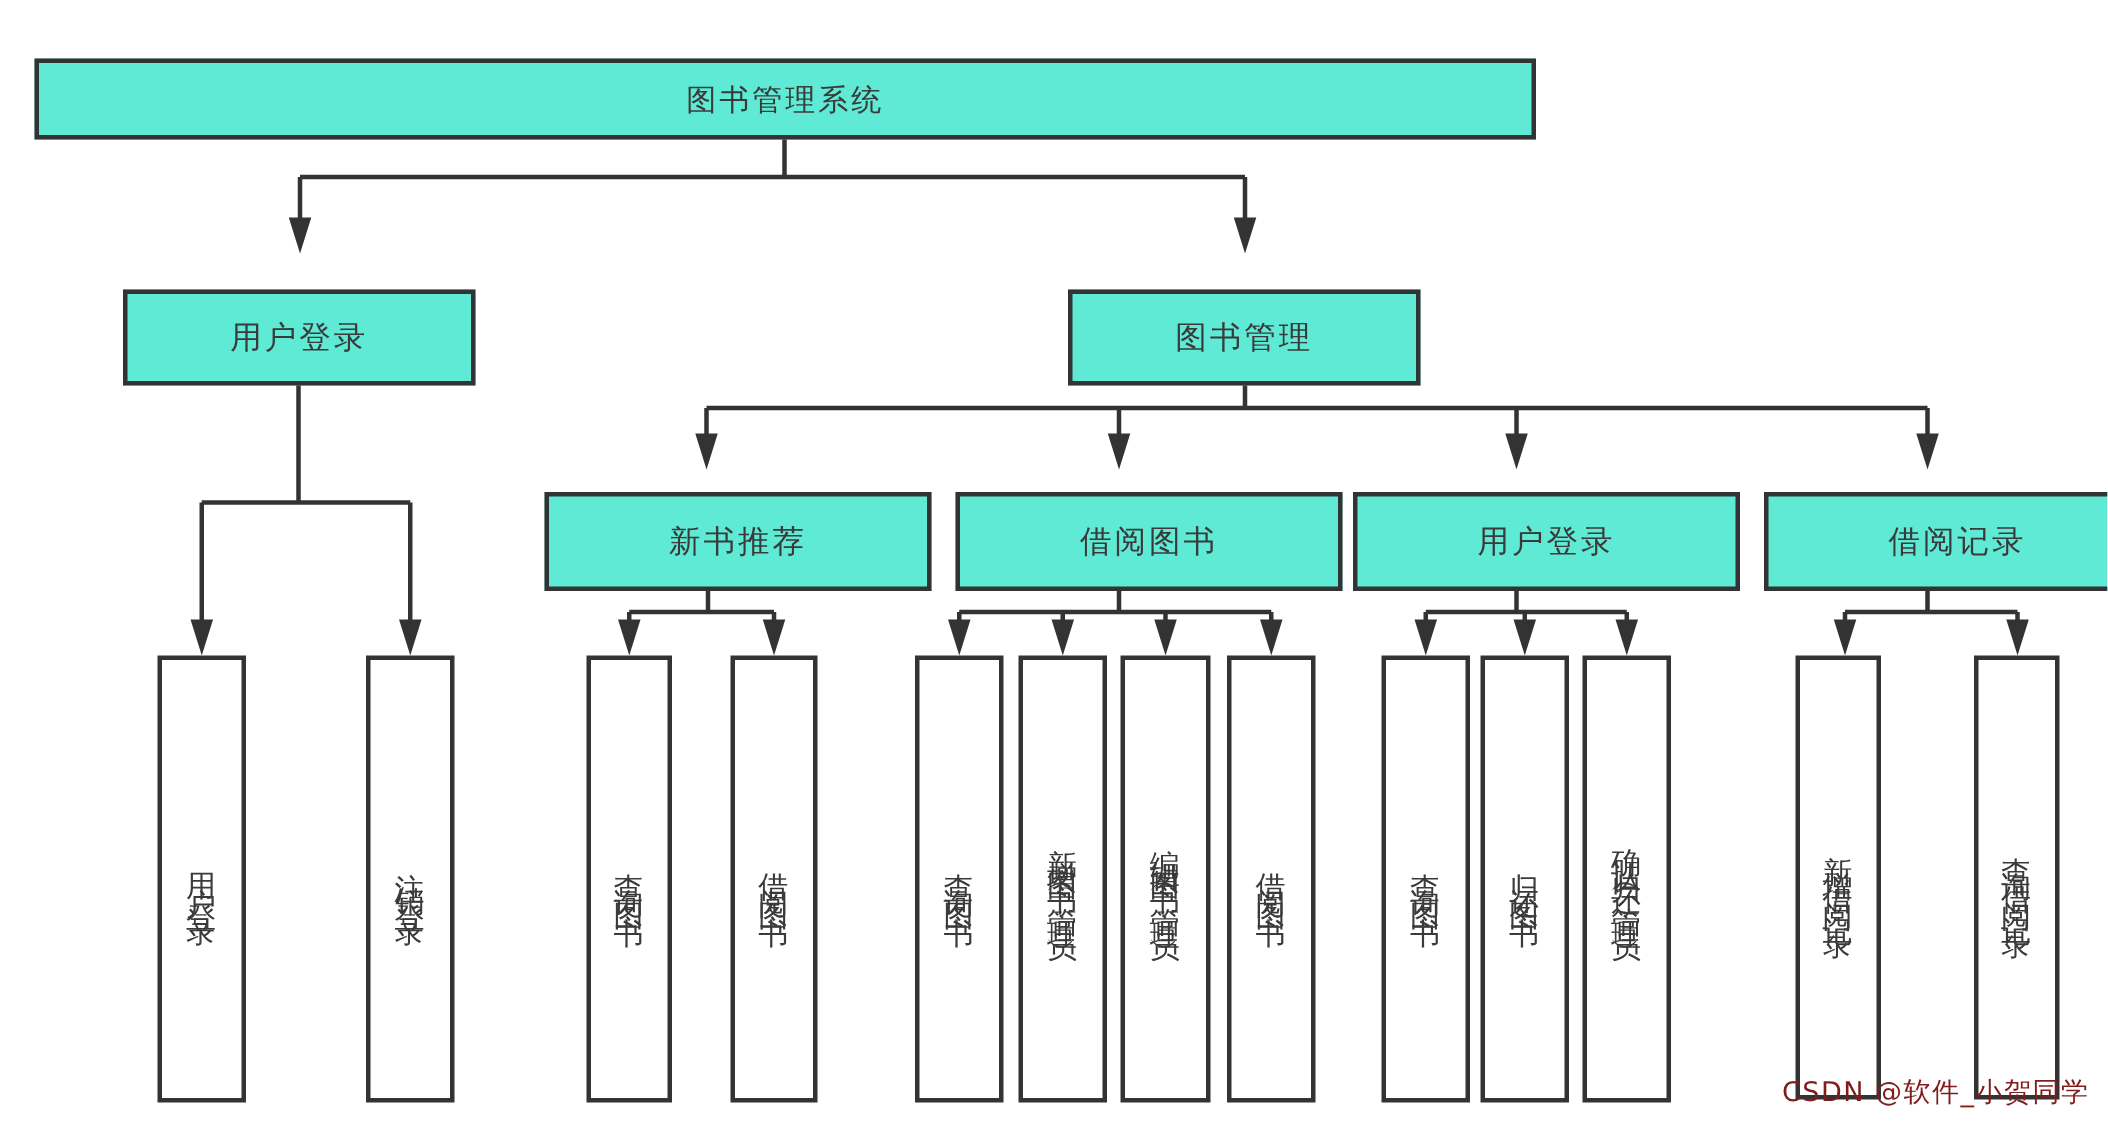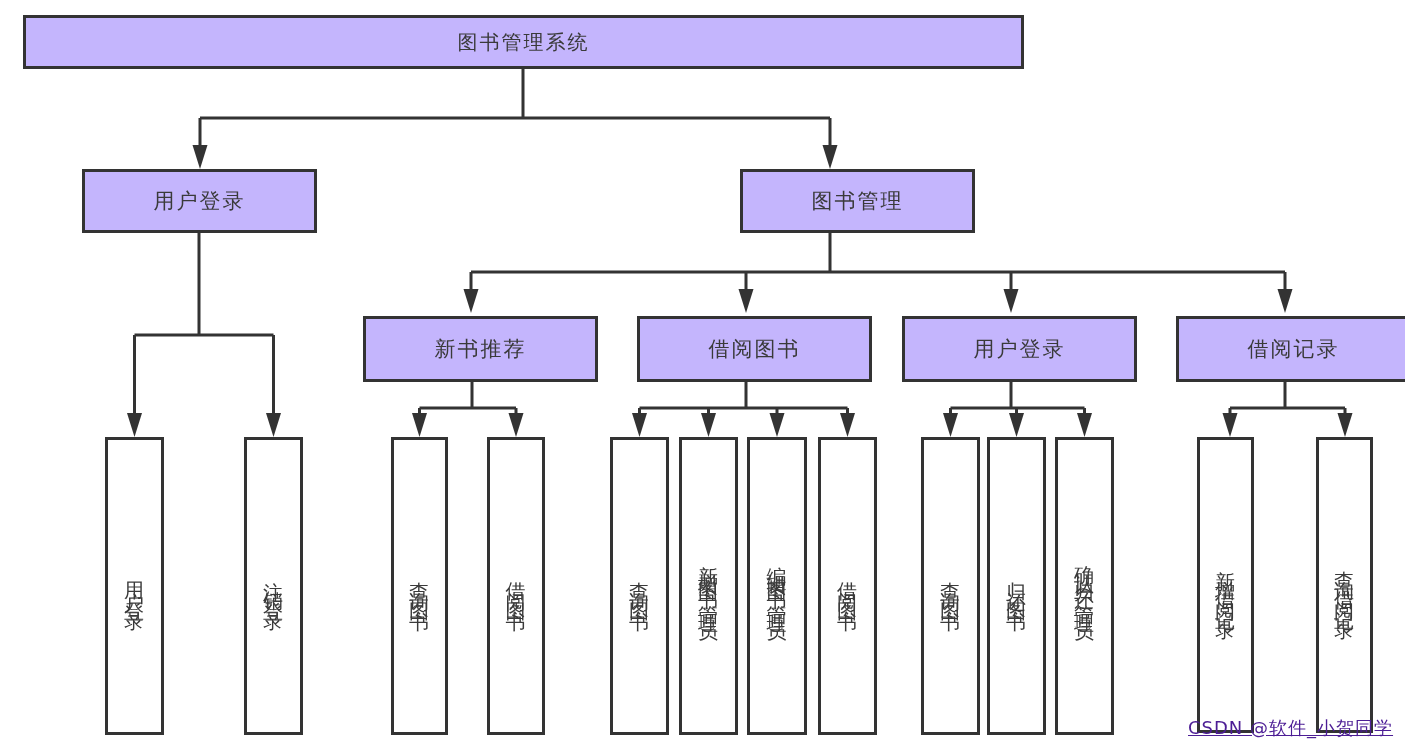--- a/index.html
+++ b/index.html
@@ -17,45 +17,46 @@
   }
   #connector-layer {
     position: absolute;
     left: 0;
     top: 0;
   }
   .node {
     position: absolute;
     box-sizing: border-box;
     border: 3px solid #333333;
-    background: #c4b5fd;
+    background: #5eead4;
     display: flex;
     align-items: center;
     justify-content: center;
     color: #3a3a3a;
     font-size: 21px;
     letter-spacing: 2px;
     white-space: nowrap;
+    margin-top: 24px;
   }
   .root-node {
     left: 23px;
     top: 15px;
     width: 1001px;
     height: 54px;
     font-size: 20px;
   }
   .level1 {
     top: 169px;
     height: 64px;
     width: 235px;
   }
   .level2 {
-    top: 316px;
+    top: 304px;
     height: 66px;
-    width: 235px;
+    width: 258px;
   }
   .leaf {
     position: absolute;
     box-sizing: border-box;
     top: 437px;
     height: 298px;
     border: 3px solid #333333;
     background: #ffffff;
     display: flex;
     align-items: center;
@@ -68,24 +69,23 @@
     line-height: 1;
   }
   .leaf.long {
     letter-spacing: 8px;
   }
   .watermark {
     position: absolute;
     left: 1188px;
     top: 716px;
     font-size: 18px;
-    color: #4c1d95;
+    color: #7f1d1d;
     letter-spacing: 1px;
     white-space: nowrap;
-    text-decoration: underline;
   }
 </style>
 </head>
 <body>
 
 <div id="canvas">
 
   <svg id="connector-layer" width="1405" height="747" viewBox="0 0 1405 747">
     <g stroke="#333333" stroke-width="3" fill="none">
       <path d="M523 68 V118 M200 118 H830 M200 118 V147 M830 118 V147"></path>
@@ -115,21 +115,21 @@
       <polygon points="1009,413 1024,413 1016.5,437"></polygon>
       <polygon points="1077,413 1092,413 1084.5,437"></polygon>
       <polygon points="1222.5,413 1237.5,413 1230,437"></polygon>
       <polygon points="1337.5,413 1352.5,413 1345,437"></polygon>
     </g>
   </svg>
 
   <div class="node root-node">图书管理系统</div>
 
   <div class="node level1" style="left:82px;">用户登录</div>
-  <div class="node level1" style="left:740px;">图书管理</div>
+  <div class="node level1" style="left:712px;">图书管理</div>
 
   <div class="node level2" style="left:363px;">新书推荐</div>
   <div class="node level2" style="left:637px;">借阅图书</div>
   <div class="node level2" style="left:902px;">用户登录</div>
   <div class="node level2" style="left:1176px;">借阅记录</div>
 
   <div class="leaf" style="left:105px;width:59px;">用户登录</div>
   <div class="leaf" style="left:244px;width:59px;">注销登录</div>
 
   <div class="leaf" style="left:391px;width:57px;">查询图书</div>

